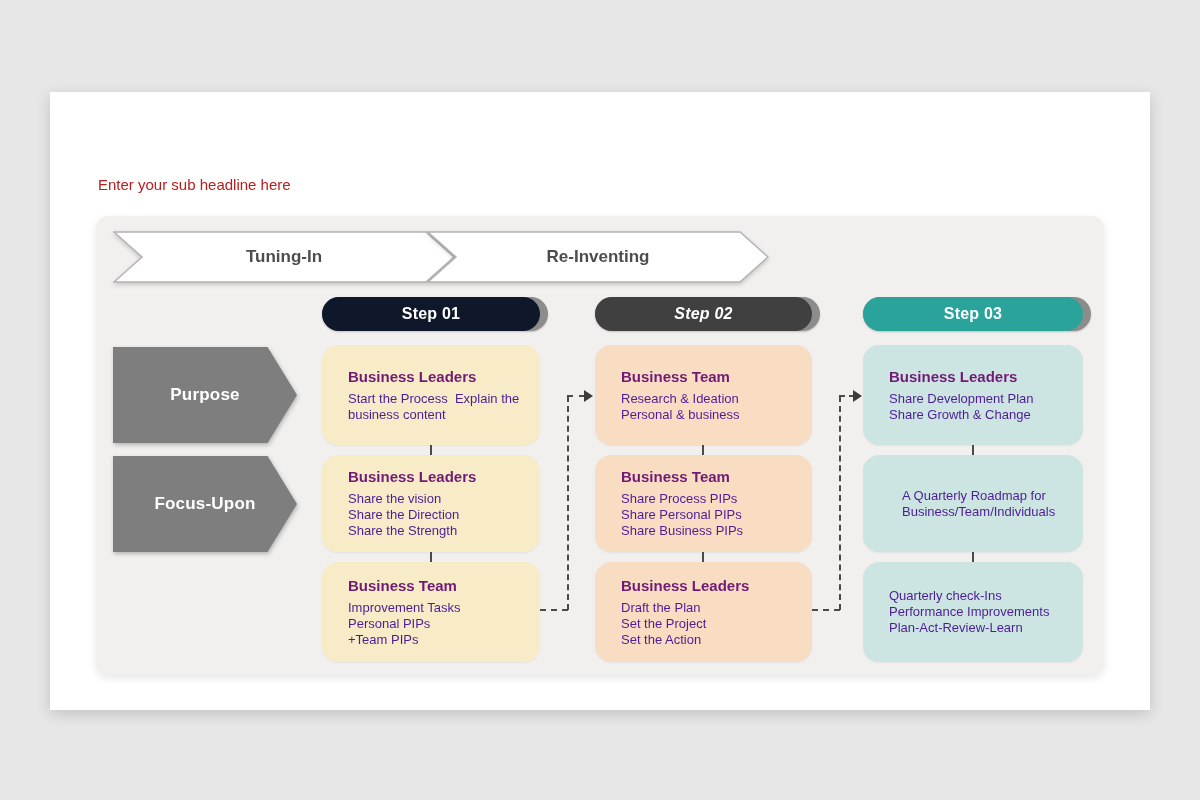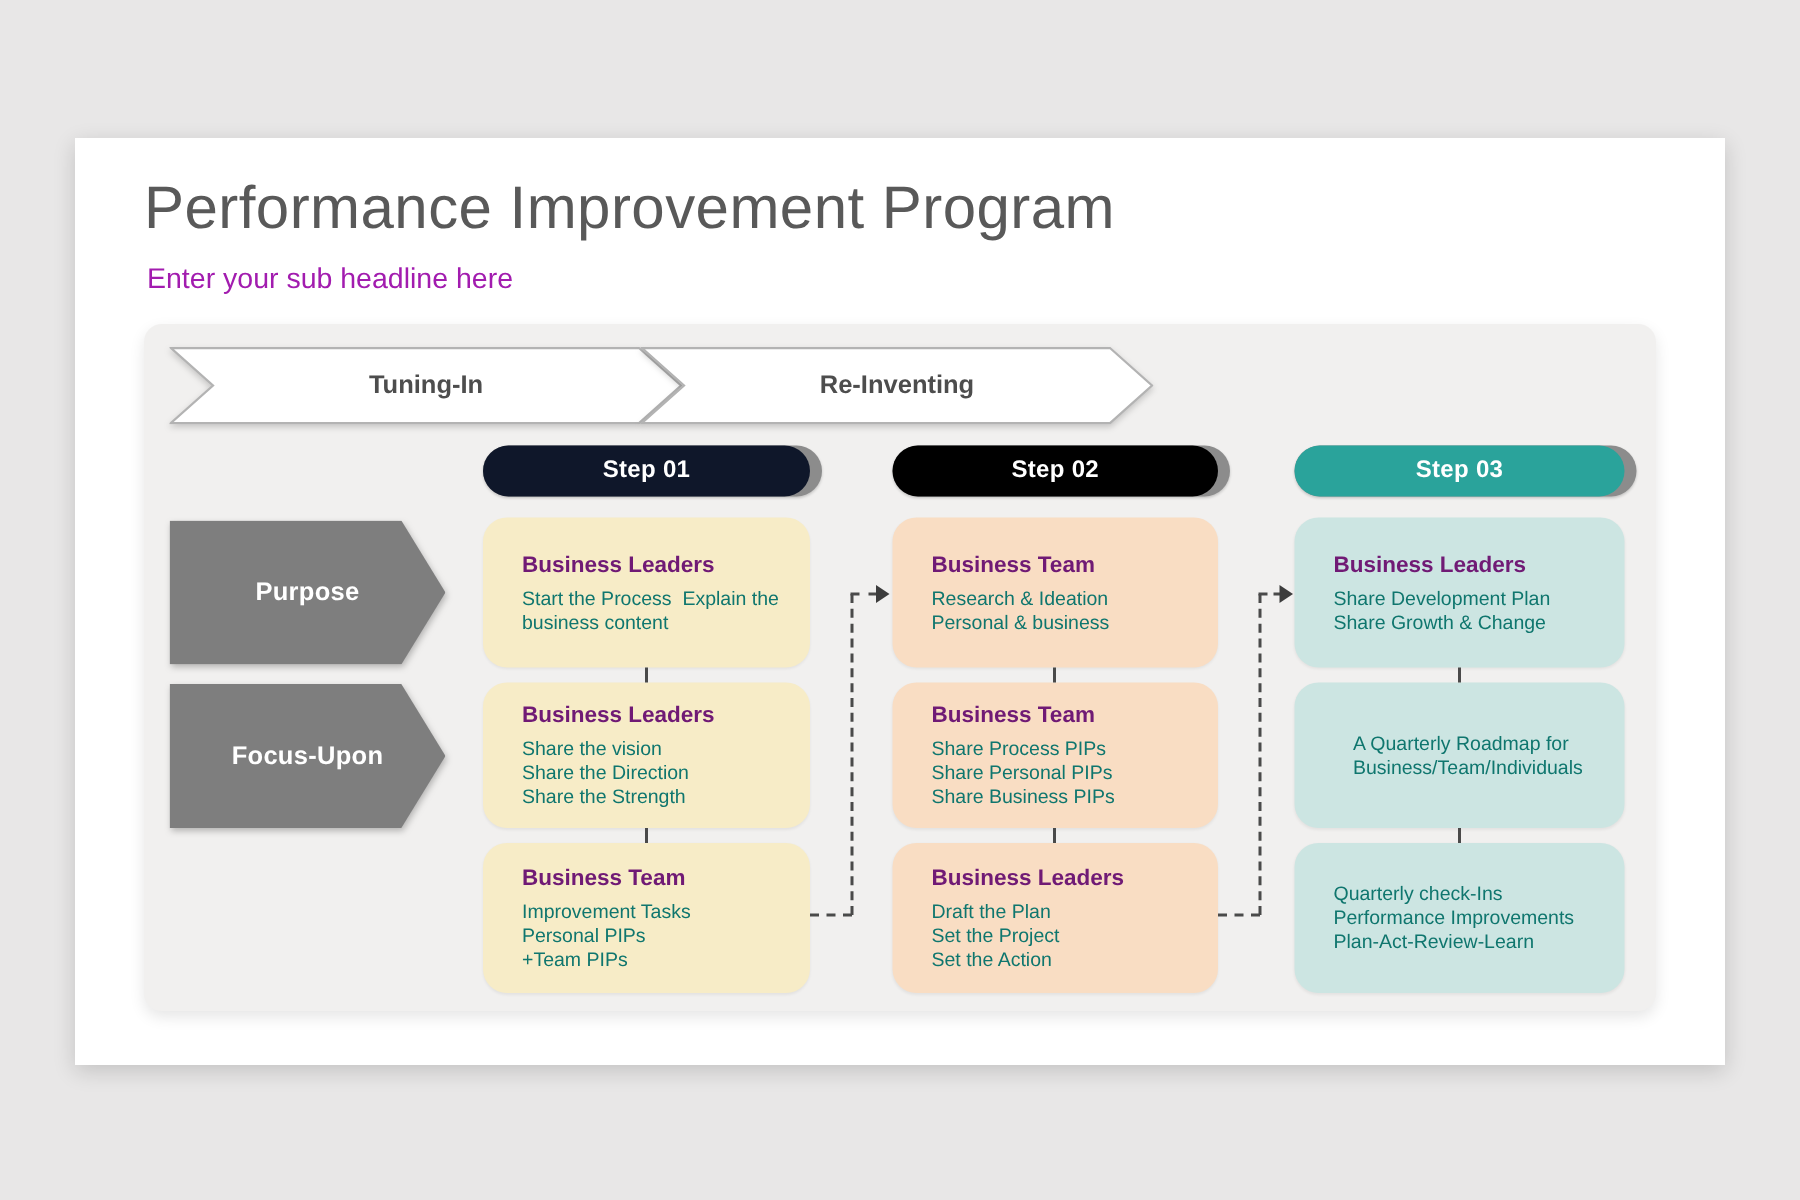--- a/index.html
+++ b/index.html
@@ -11,21 +11,21 @@
   .slide{
     position:absolute;left:50px;top:92px;width:1100px;height:618px;
     background:#FFFFFF;box-shadow:0 4px 14px rgba(0,0,0,.16);
   }
   .title{
     position:absolute;left:46px;top:25px;
     font-size:40px;color:#595959;font-weight:400;letter-spacing:.3px;
   }
   .subtitle{
     position:absolute;left:48px;top:84px;
-    font-size:19px;color:#a21caf;
+    font-size:15px;color:#b91c1c;
   }
   .panel{
     position:absolute;left:46px;top:124px;width:1008px;height:458px;
     background:#F1F0EF;border-radius:12px;
     box-shadow:0 4px 10px rgba(0,0,0,.10);
   }
   
   .phase{position:absolute;top:15px;width:342px;height:52px;text-align:center;}
   .phase svg{position:absolute;left:0;top:0;filter:drop-shadow(0 2px 2px rgba(0,0,0,.18));}
   .phase-label{
@@ -60,36 +60,35 @@
     padding:4px 10px 4px 26px;box-shadow:0 1px 2px rgba(0,0,0,.06);
   }
   .ccol1{left:226px;width:218px;}
   .ccol2{left:499px;width:217px;}
   .ccol3{left:767px;width:220px;}
   .crow1{top:129px;height:100px;}
   .crow2{top:239px;height:97px;}
   .crow3{top:346px;height:100px;}
   .card-title{font-size:15px;font-weight:bold;color:#701a75;margin:0 0 6px 0;}
   .card-title:empty{display:none;}
-  .card-line{font-size:13px;color:#0f766e;line-height:16px;white-space:pre-wrap;}
+  .card-line{font-size:13px;color:#4c1d95;line-height:16px;white-space:pre-wrap;}
   
   .dashv{position:absolute;width:0;height:10px;border-left:2px dashed #4A4A4A;}
   .dashh{position:absolute;height:0;border-top:2px dashed #4A4A4A;}
   .dashvl{position:absolute;width:0;border-left:2px dashed #4A4A4A;}
   .ah{
     position:absolute;width:0;height:0;
     border-top:6px solid transparent;border-bottom:6px solid transparent;
     border-left:9px solid #3C3C3C;
   }
 </style>
 </head>
 <body>
 
 <div class="slide">
-  <div class="title">Performance Improvement Program</div>
   <div class="subtitle">Enter your sub headline here</div>
 
   <div class="panel">
 
     <div class="phase phase1">
       <svg width="342" height="52" viewBox="0 0 342 52">
         <polygon points="1,1 313,1 341,26 313,51 1,51 29,26" fill="#FFFFFF" stroke="#B3B3B3" stroke-width="1.5"></polygon>
       </svg>
       <div class="phase-label">Tuning-In</div>
     </div>
@@ -97,21 +96,21 @@
       <svg width="342" height="52" viewBox="0 0 342 52">
         <polygon points="1,1 313,1 341,26 313,51 1,51 29,26" fill="#FFFFFF" stroke="#B3B3B3" stroke-width="1.5"></polygon>
       </svg>
       <div class="phase-label">Re-Inventing</div>
     </div>
 
     <div class="pill pill1">
       <div class="pill-fill" style="background: #0f172a;">Step 01</div>
     </div>
     <div class="pill pill2">
-      <div class="pill-fill" style="background: #000000;">Step 02</div>
+      <div class="pill-fill" style="background: #404040; font-style: italic;">Step 02</div>
     </div>
     <div class="pill pill3">
       <div class="pill-fill" style="background: rgb(42, 163, 155);">Step 03</div>
     </div>
 
     <div class="rowshadow rrow1">
       <div class="rowlabel">Purpose</div>
     </div>
     <div class="rowshadow rrow2">
       <div class="rowlabel">Focus-Upon</div>

